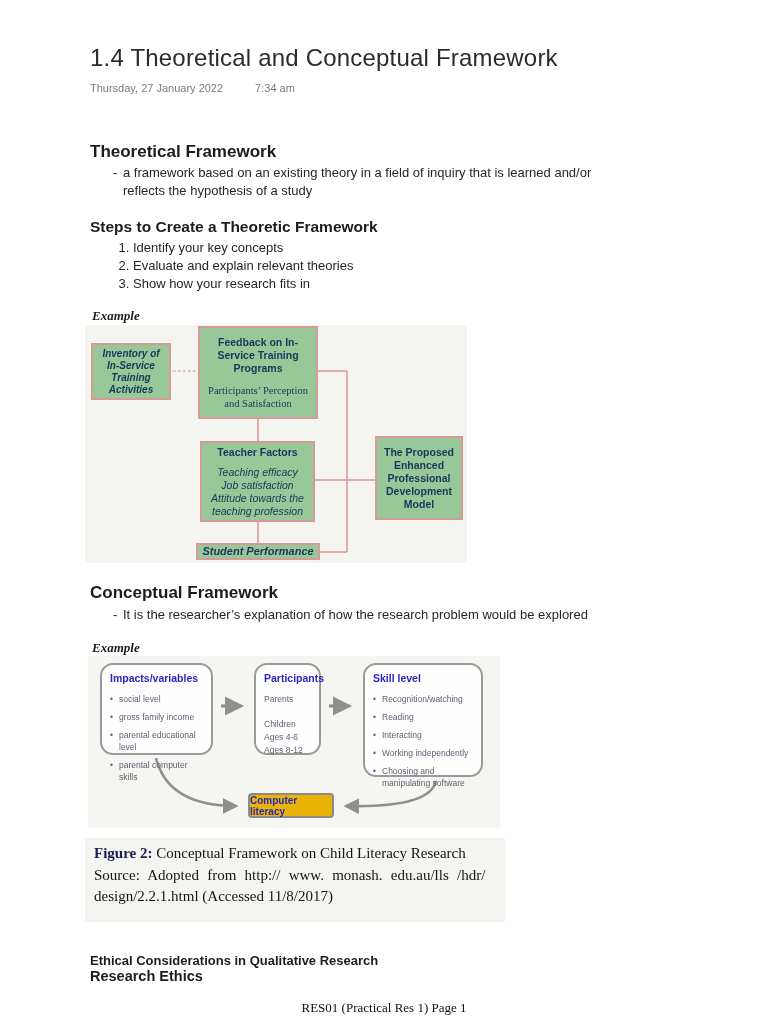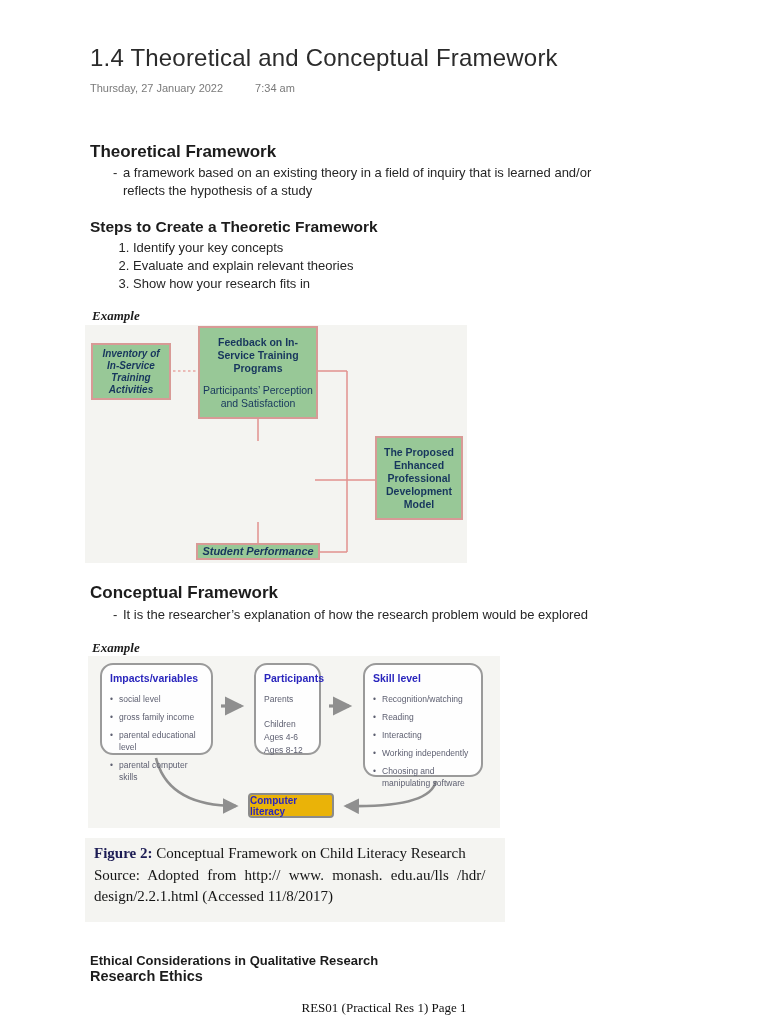--- a/index.html
+++ b/index.html
@@ -32,21 +32,21 @@
   .d1-box {
     position:absolute; background:#98c897; border:2px solid #d89a96;
     color:#17365d; display:flex; flex-direction:column; align-items:center; justify-content:center;
     text-align:center; font-size:10.5px; line-height:13px; padding:2px;
   }
   .d1-box .b { font-weight:700; }
   .d1-box .bi { font-weight:700; font-style:italic; }
   .d1-box .i { font-style:italic; }
   .box-inventory { left:6px;  top:18px;  width:80px;  height:57px; font-size:10px; line-height:12px; }
   .box-feedback  { left:113px; top:1px;  width:120px; height:93px; }
-  .box-feedback .sub { margin-top:9px; }
+  .box-feedback .sub { margin-top:9px;font-family:Liberation Serif, serif; }
   .box-teacher   { left:115px; top:116px; width:115px; height:81px; }
   .box-teacher .sub { margin-top:7px; }
   .box-model     { left:290px; top:111px; width:88px;  height:84px; }
   .box-student   { left:111px; top:218px; width:124px; height:17px; font-size:11px; }
 
   
   .diagram2 { left:88px; top:656px; width:412px; height:172px; background:#f5f5f2; }
   .d2-box {
     position:absolute; background:#fefefe; border:2px solid #9a9a9a; border-radius:13px;
     padding:7px 8px; color:#5d5f70;
@@ -125,20 +125,28 @@
 
     <div class="d1-box box-inventory">
       <span class="bi">Inventory of In-Service Training Activities</span>
     </div>
 
     <div class="d1-box box-feedback">
       <span class="b">Feedback on In-Service Training Programs</span>
       <span class="sub">Participants’ Perception and Satisfaction</span>
     </div>
 
+    <div class="d1-box box-teacher">
+      <span class="b">Teacher Factors</span>
+      <span class="sub i">
+        <span>Teaching efficacy</span><br>
+        <span>Job satisfaction</span><br>
+        <span>Attitude towards the teaching profession</span>
+      </span>
+    </div>
 
     <div class="d1-box box-model">
       <span class="b">The Proposed Enhanced Professional Development Model</span>
     </div>
 
     <div class="d1-box box-student">
       <span class="bi">Student Performance</span>
     </div>
   </div>
 

